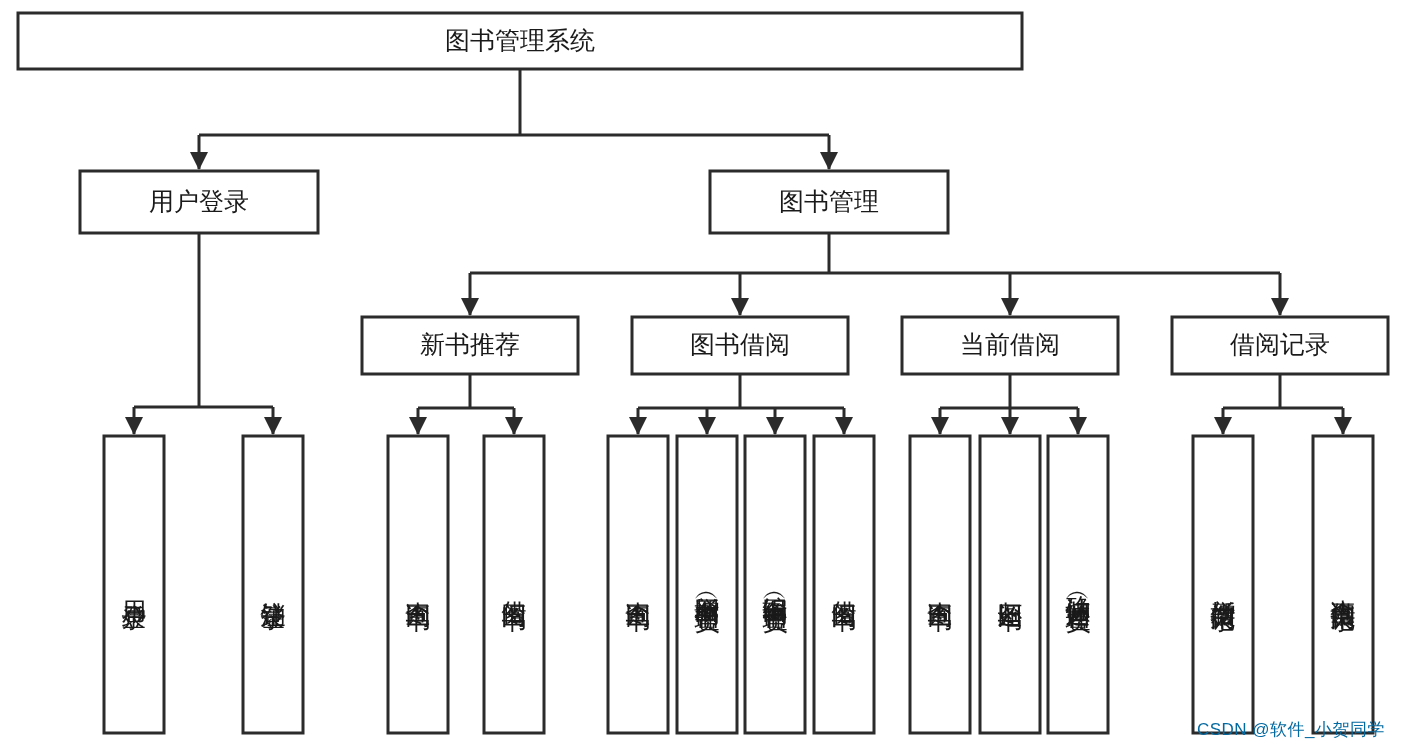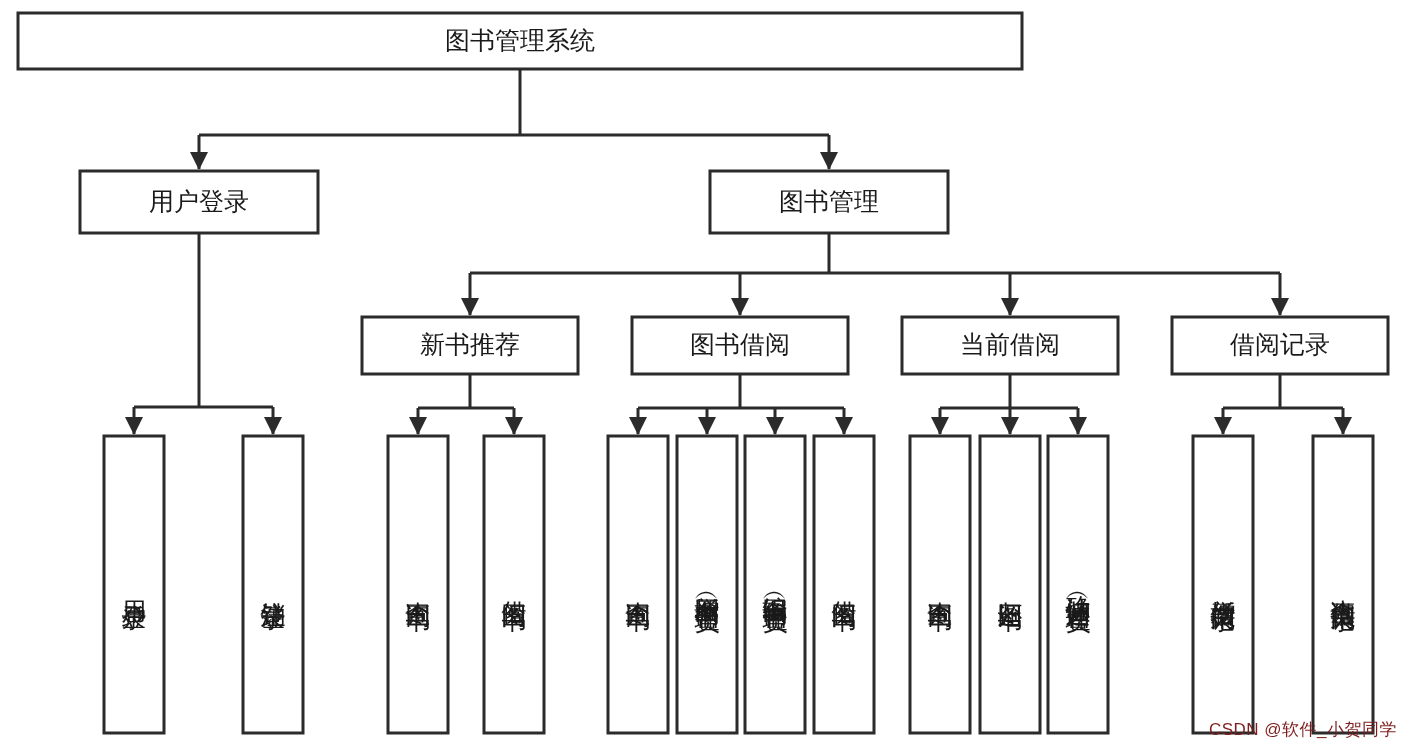--- a/index.html
+++ b/index.html
@@ -61,25 +61,25 @@
     writing-mode: vertical-rl;
     text-orientation: upright;
     letter-spacing: 2px;
     line-height: 1;
     white-space: nowrap;
     pointer-events: none;
     text-align: center;
   }
   .watermark {
     position: absolute;
-    right: 8px;
+    right: 20px;
     bottom: 6px;
     font-family: "Liberation Sans", "DejaVu Sans", sans-serif;
     font-size: 17px;
-    color: #7f1d1d;
+    color: #0369a1;
     letter-spacing: 0.5px;
     white-space: nowrap;
   }
 </style>
 </head>
 <body>
 
 <div id="canvas">
 
   <svg class="diagram" viewBox="0 0 1405 747">

